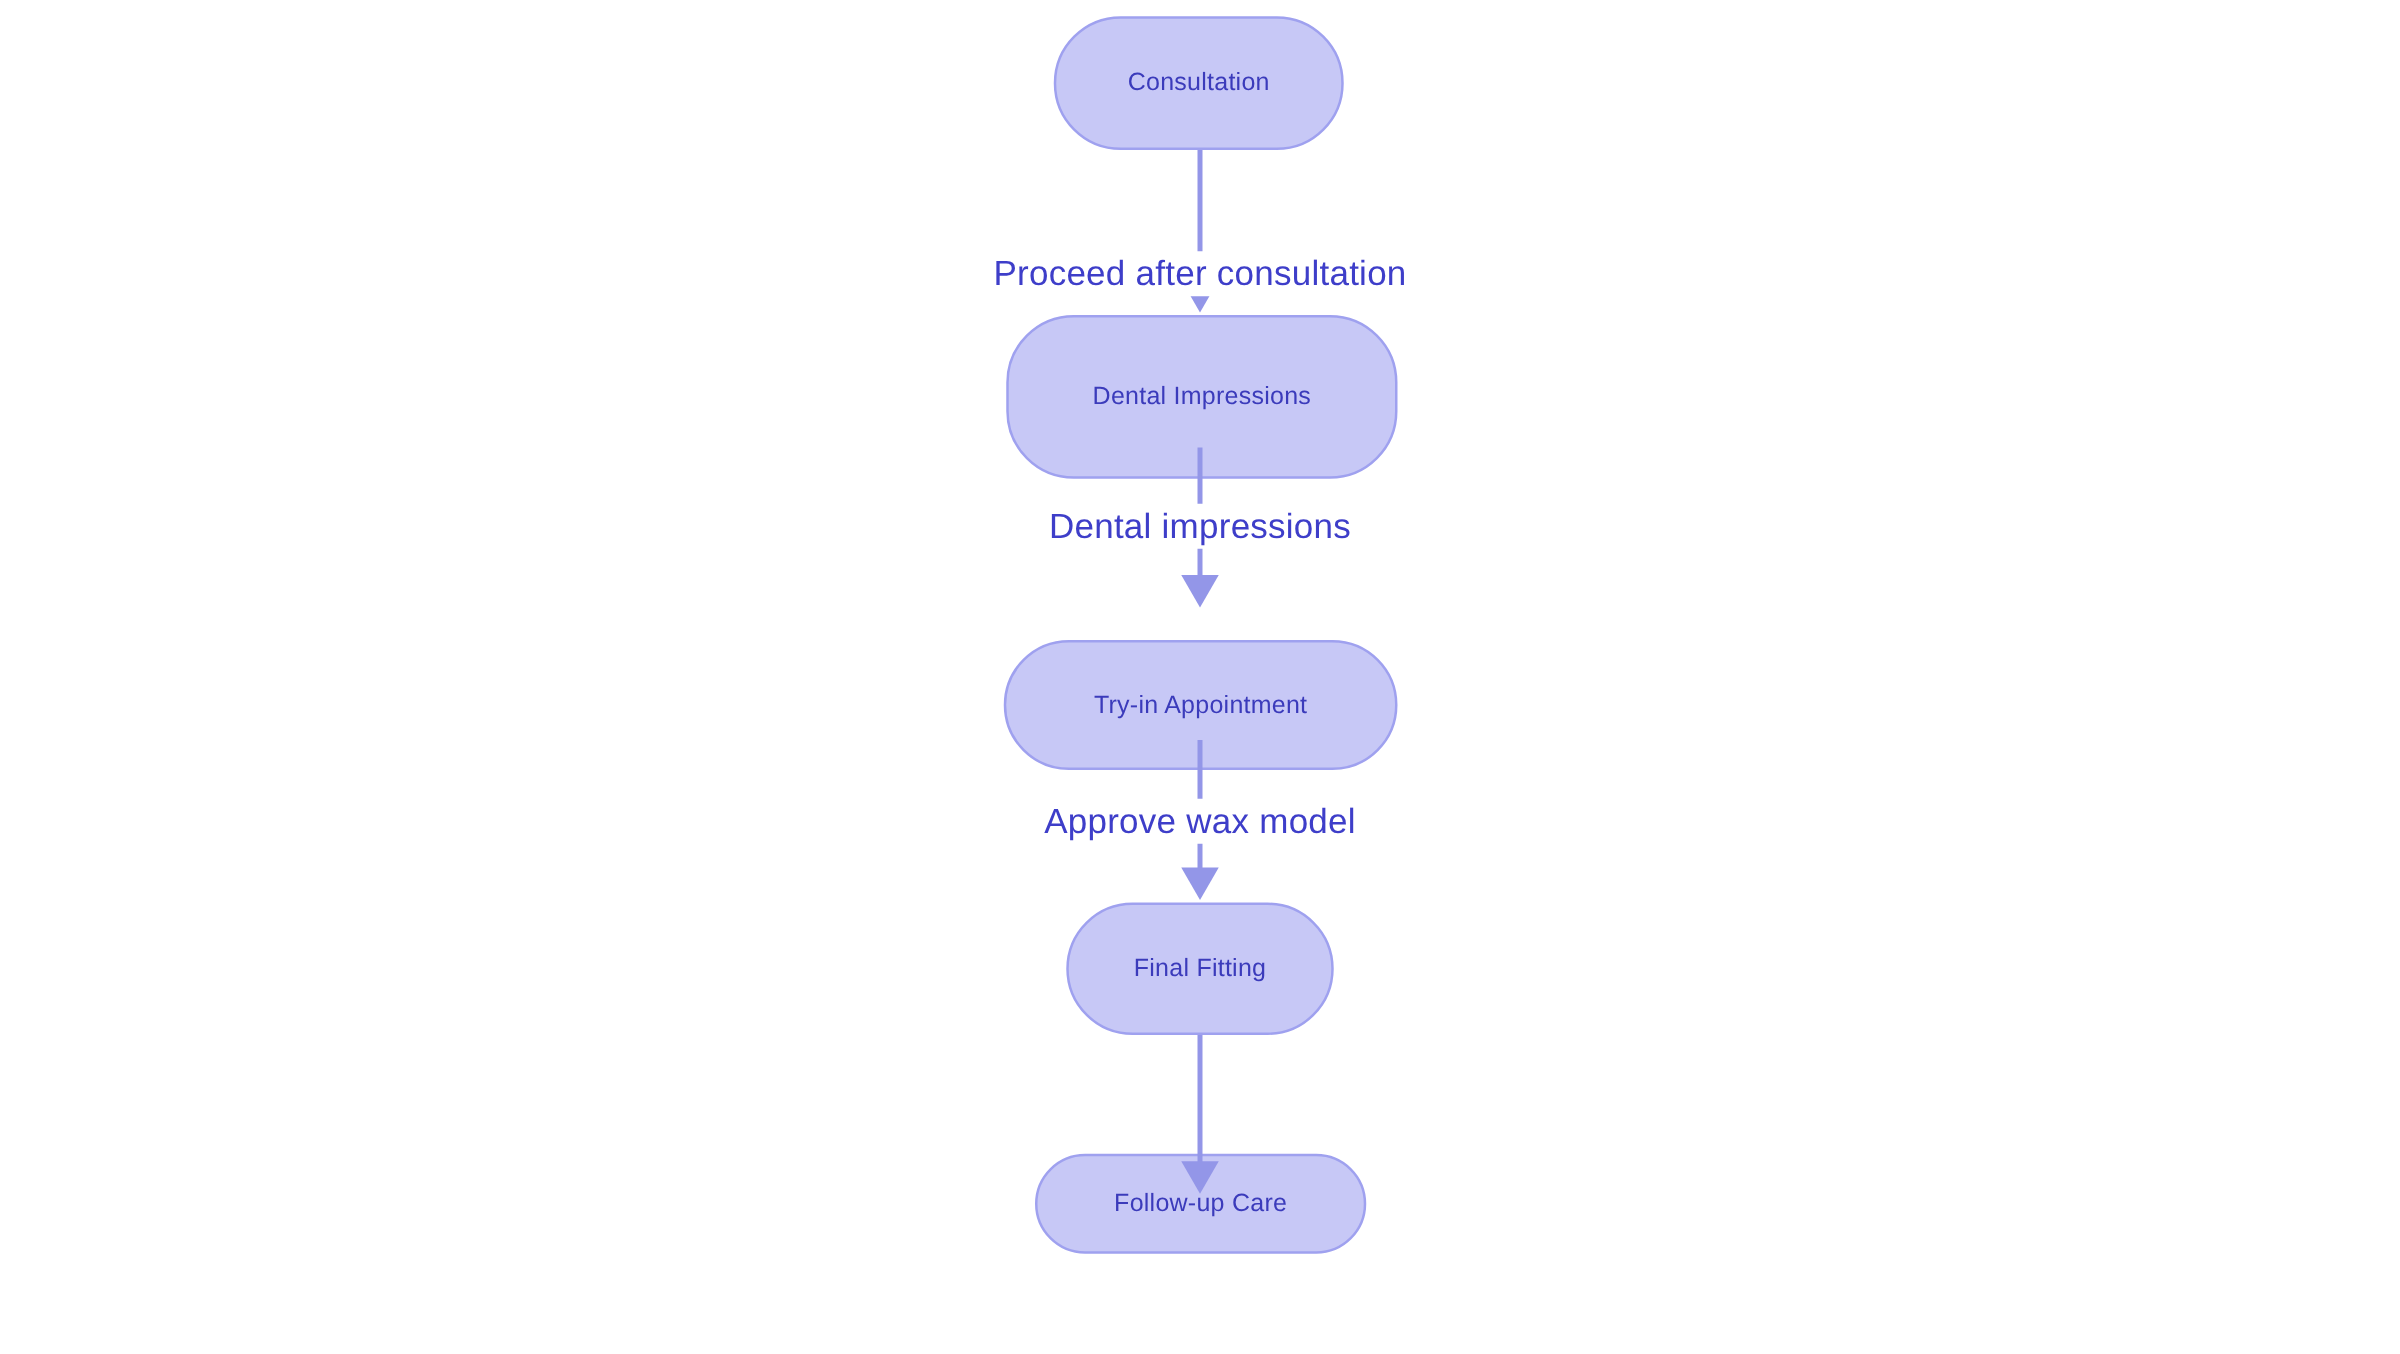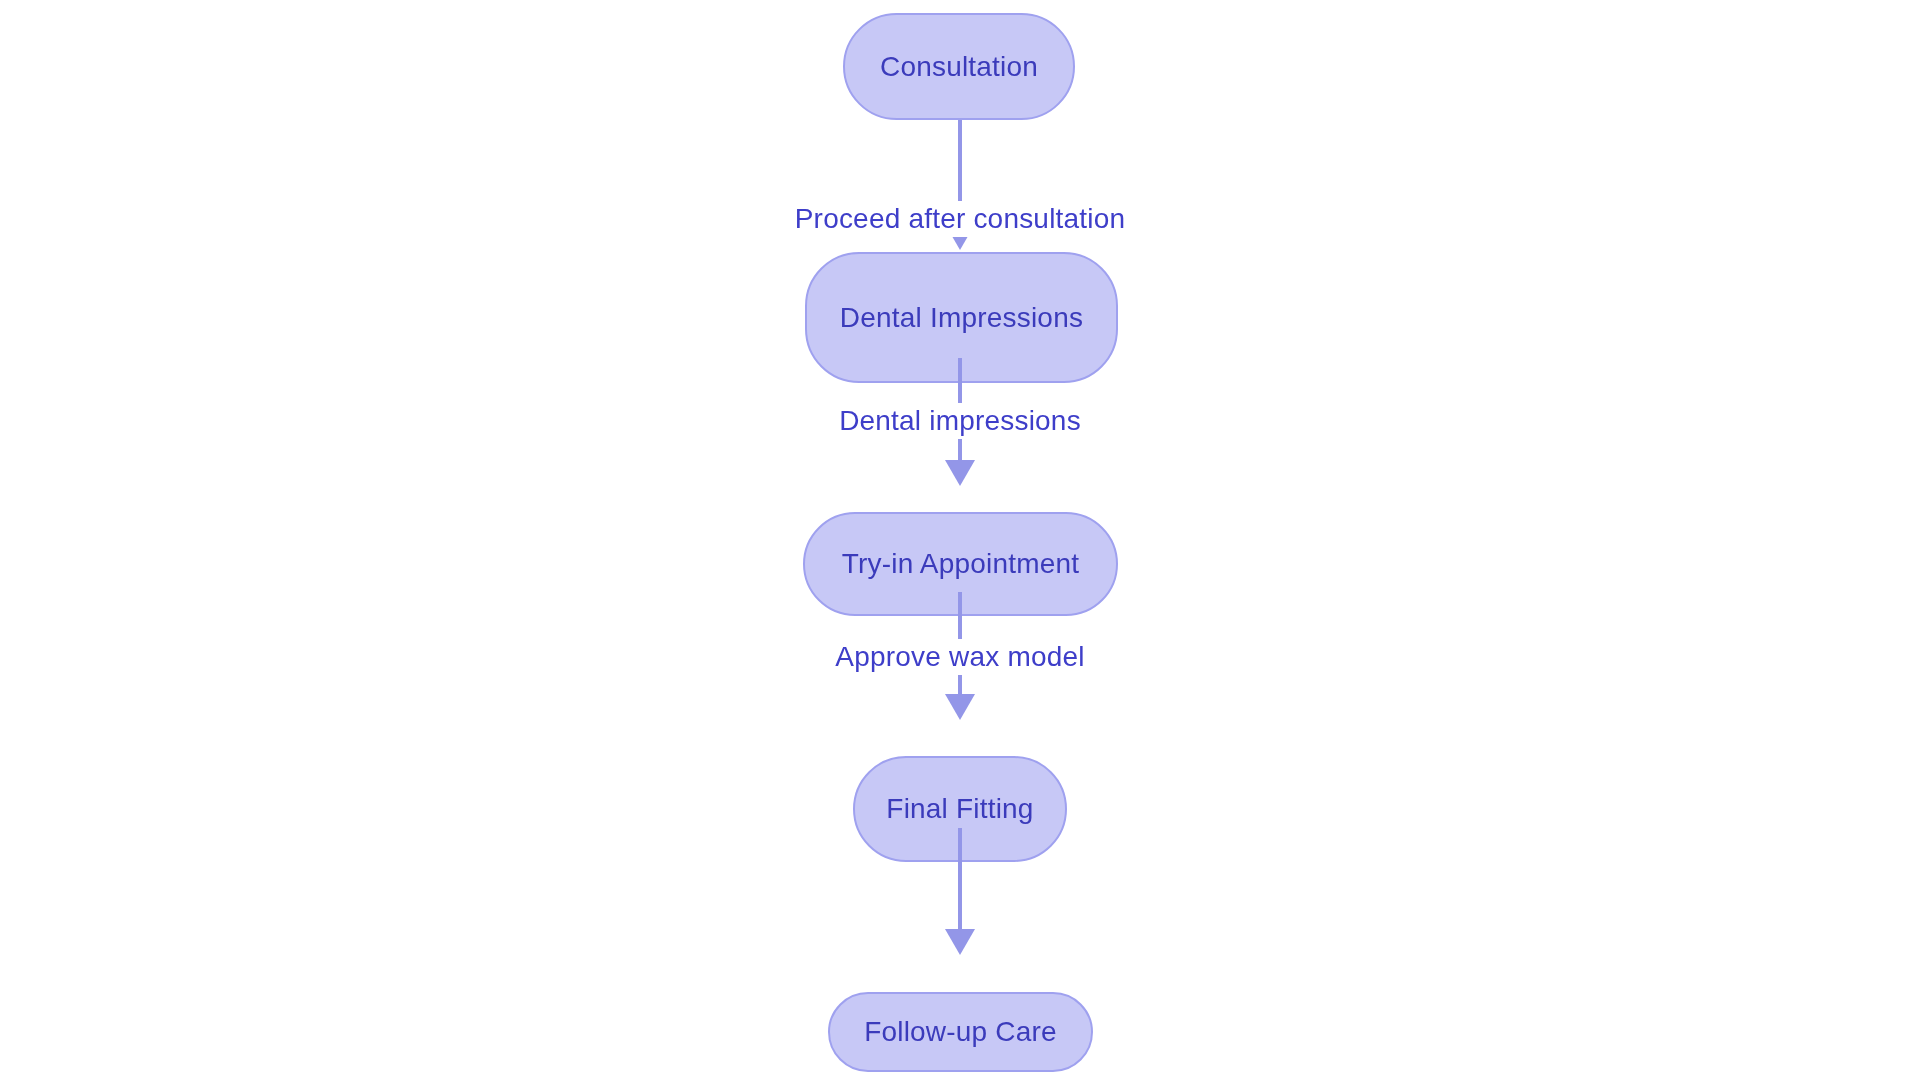--- a/index.html
+++ b/index.html
@@ -19,29 +19,29 @@
   .node {
     position: absolute;
     box-sizing: border-box;
     background: #c7c8f6;
     border: 2px solid #9fa1ef;
     border-radius: 54px;
     display: flex;
     align-items: center;
     justify-content: center;
     color: #3b3bbb;
-    font-size: 28px;
+    font-size: 20px;
     letter-spacing: 0.2px;
     white-space: nowrap;
   }
   .node-1 { left: 843px; top: 13px;  width: 232px; height: 107px; }
   .node-2 { left: 805px; top: 252px; width: 313px; height: 131px; }
   .node-3 { left: 803px; top: 512px; width: 315px; height: 104px; }
-  .node-4 { left: 853px; top: 722px; width: 214px; height: 106px; margin-top: 34px; }
-  .node-5 { left: 828px; top: 992px; width: 265px; height: 80px; }
+  .node-4 { left: 853px; top: 722px; width: 214px; height: 106px; }
+  .node-5 { left: 828px; top: 923px; width: 265px; height: 80px; }
 
   
   .edge-line {
     position: absolute;
     left: 958px;
     width: 4px;
     background: #9396e8;
   }
   .edge-line-1 { top: 120px; height: 108px; }
   .edge-line-2 { top: 358px; height: 106px; }

